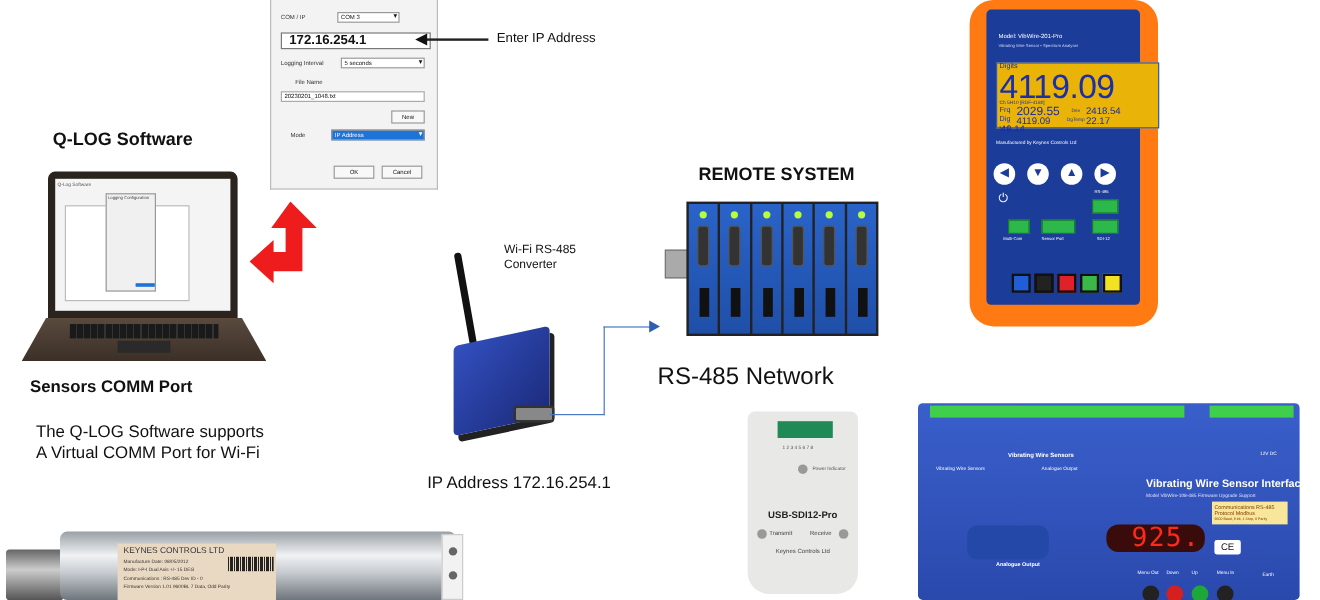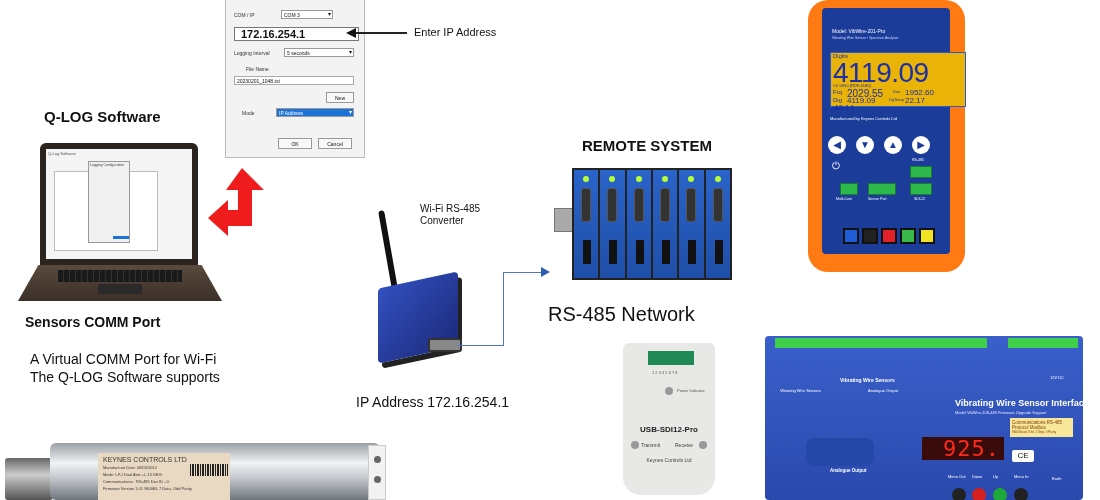--- a/index.html
+++ b/index.html
@@ -66,21 +66,21 @@
   .usb-foot { left: 628px; top: 457px; width: 82px; text-align: center; font-size: 5px; color: #444; }
   .usb-led { position: absolute; width: 8px; height: 8px; border-radius: 50%; background: #999; }
 
   
   .vw { left: 765px; top: 336px; width: 318px; height: 164px; background: linear-gradient(#3a5fcb, #2a49ad); border-radius: 4px; }
   .vw-terms { left: 775px; top: 338px; width: 212px; height: 10px; background: #3fcf4a; }
   .vw-terms2 { left: 1008px; top: 338px; width: 70px; height: 10px; background: #3fcf4a; }
   .vw-title { left: 955px; top: 398px; font-size: 9px; font-weight: bold; color: #fff; }
   .vw-sub { left: 955px; top: 410px; font-size: 4px; color: #dfe6ff; }
   .vw-comm { left: 1010px; top: 418px; width: 63px; height: 19px; background: #f8e79a; font-size: 4.5px; color: #7a3b00; padding: 2px; line-height: 5px; }
-  .vw-led { left: 922px; top: 437px; width: 82px; height: 23px; background: #3a0b0b; color: #ff2a1a; font-size: 22px; font-family: "DejaVu Sans Mono", monospace; text-align: right; padding-right: 4px; line-height: 23px; letter-spacing: 1px; }
+  .vw-led { left: 922px; top: 437px; width: 82px; height: 23px; background: #3a0b0b; color: #ff2a1a; font-size: 22px; font-family: "DejaVu Sans Mono", monospace; text-align: right; padding-right: 4px; line-height: 23px; letter-spacing: 1px; border-radius: 10px; }
   .vw-ce { left: 1012px; top: 450px; width: 22px; height: 12px; background: #fff; font-size: 8px; text-align: center; line-height: 12px; border-radius: 2px; }
   .vw-plate { left: 806px; top: 438px; width: 68px; height: 28px; background: #2448a8; border-radius: 8px; }
   .vw-small { position: absolute; font-size: 4px; color: #fff; white-space: nowrap; }
   .vw-btn { position: absolute; width: 14px; height: 14px; border-radius: 50%; top: 488px; }
 
   
   .tube { left: 50px; top: 443px; width: 330px; height: 57px; background: linear-gradient(#9aa0a6, #f0f2f4 35%, #c7cbd0 60%, #6f757c); border-radius: 6px; }
   .tube-end { left: 5px; top: 458px; width: 48px; height: 42px; background: linear-gradient(#666, #ccc 40%, #555); border-radius: 3px; }
   .tube-label { left: 98px; top: 453px; width: 132px; height: 47px; background: #e9d9c2; padding: 3px 5px; }
   .tube-label .t1 { font-size: 7px; color: #333; }
@@ -125,22 +125,22 @@
 <div class="abs laptop-base"></div>
 <div class="abs keyboard"></div>
 <div class="abs trackpad"></div>
 
 <svg class="abs red-arrow" viewBox="0 0 60 70">
   <polygon points="34,0 56,22 44,22 44,58 20,58 20,68 0,50 20,32 20,42 30,42 30,22 18,22" fill="#ee1c1c"></polygon>
 </svg>
 
 <div class="abs label bold" style="left:25px;top:314px;font-size:14px;">Sensors COMM Port</div>
 <div class="abs label" style="left:30px;top:350px;font-size:14px;line-height:18px;">
+  <div>The Q-LOG Software supports</div>
   <div>A Virtual COMM Port for Wi-Fi</div>
-  <div>The Q-LOG Software supports</div>
 </div>
 
 <div class="abs label" style="left:420px;top:203px;font-size:10px;line-height:12px;">
   <div>Wi-Fi RS-485</div>
   <div>Converter</div>
 </div>
 <div class="abs antenna"></div>
 <div class="abs converter"></div>
 <div class="abs db9"></div>
 <div class="abs label" style="left:356px;top:394px;font-size:14px;">IP Address  172.16.254.1</div>
@@ -205,21 +205,21 @@
   <div style="position:absolute;left:90px;top:150px;font-size:3.5px;color:#fff;">RS-485</div>
   <div style="position:absolute;left:92px;top:189px;font-size:3.5px;color:#fff;">SDI-12</div>
 </div>
 <div class="abs hh-screen">
   <div class="hh-small" style="left:2px;top:0px;">Digits</div>
   <div class="hh-big">4119.09</div>
   <div class="hh-small" style="left:2px;top:30px;font-size:4px;">Ch 5H10 [RDF-4180]</div>
   <div class="hh-small" style="left:2px;top:36px;">Frq</div>
   <div class="hh-small" style="left:16px;top:35px;font-size:10px;">2029.55</div>
   <div class="hh-small" style="left:62px;top:36px;font-size:4px;">Dev</div>
-  <div class="hh-small" style="left:74px;top:35px;font-size:8px;">1952.60</div>
+  <div class="hh-small" style="left:74px;top:35px;font-size:8px;">2418.54</div>
   <div class="hh-small" style="left:2px;top:44px;">Dig</div>
   <div class="hh-small" style="left:16px;top:43px;font-size:8px;">4119.09</div>
   <div class="hh-small" style="left:58px;top:44px;font-size:4px;">DgTemp</div>
   <div class="hh-small" style="left:74px;top:43px;font-size:8px;">22.17</div>
   <div class="hh-small" style="left:2px;top:52px;">Vol</div>
   <div class="hh-small" style="left:3px;top:50px;font-size:8px;">49.14</div>
 </div>
 <div class="hh-key abs" style="left:843px;background:#1f5ed8;"></div>
 <div class="hh-key abs" style="left:862px;background:#222;"></div>
 <div class="hh-key abs" style="left:881px;background:#e0212a;"></div>

